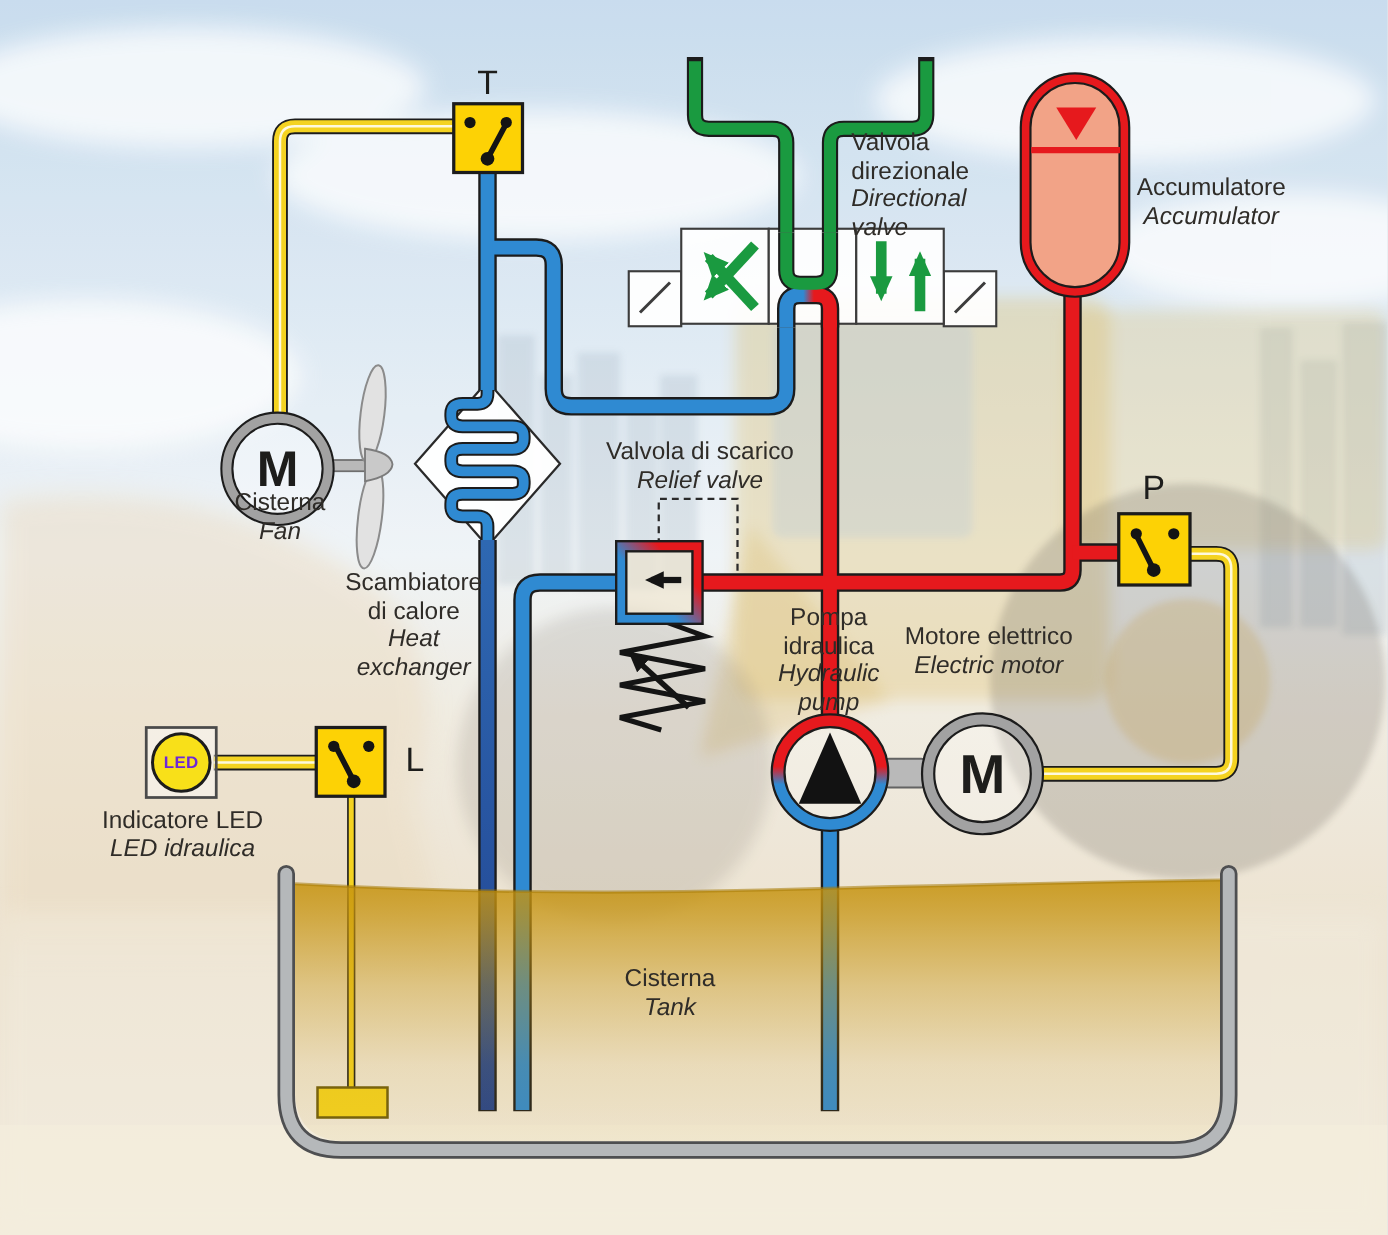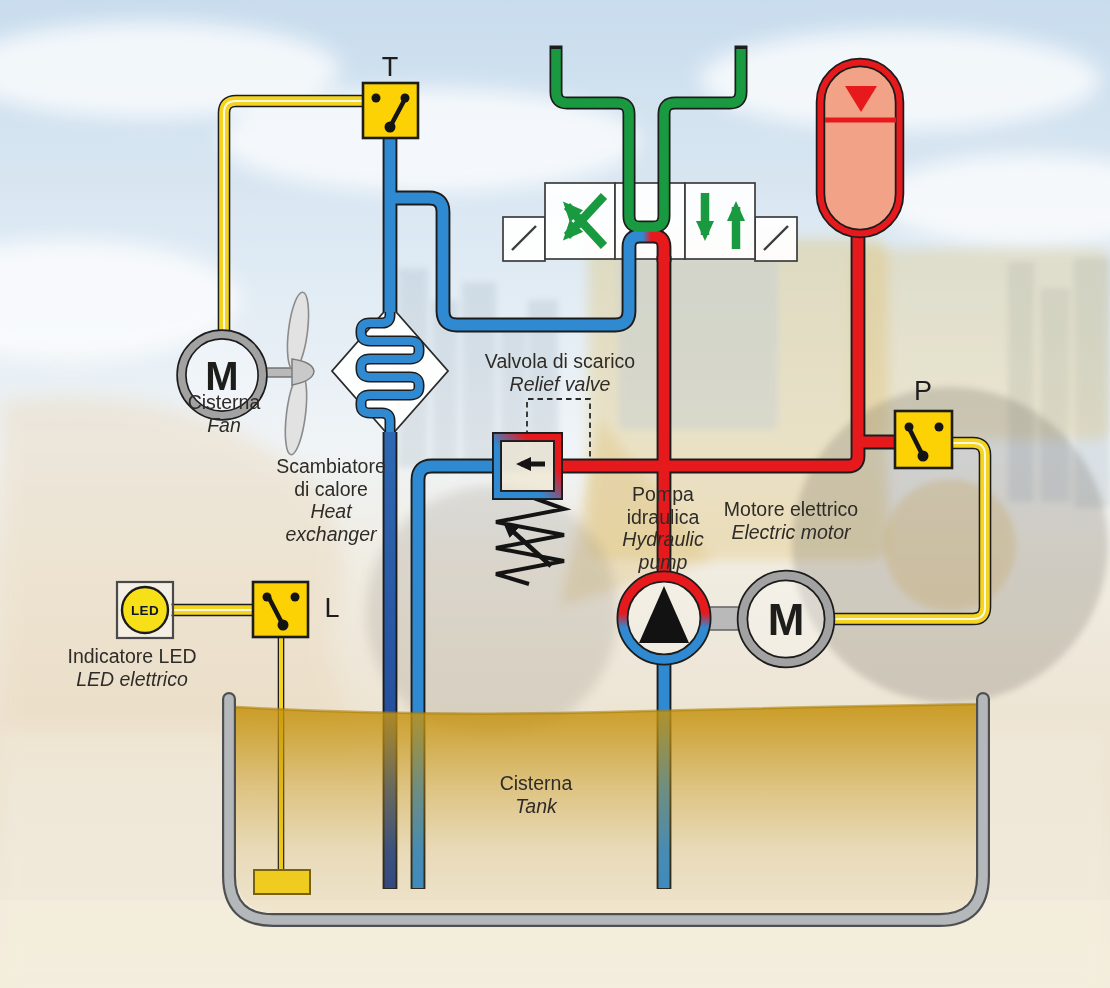--- a/index.html
+++ b/index.html
@@ -10,21 +10,21 @@
        font:500 19.5px/22.5px "Liberation Sans",sans-serif;color:#2f2c28;
        white-space:nowrap;z-index:5;}
   .lbl.leftal{transform:none;text-align:left;}
   .lbl .ln{display:block;}
   .itl{font-style:italic;}
   .letter{position:absolute;transform:translate(-50%,-50%);font:500 27px "Liberation Sans",sans-serif;
           color:#1d1d1b;z-index:5;}
   .mletter{position:absolute;transform:translate(-50%,-50%);font:700 44px "Liberation Sans",sans-serif;
            color:#1d1d1b;z-index:5;}
   .ledletter{position:absolute;transform:translate(-50%,-50%);font:700 13.5px "Liberation Sans",sans-serif;
-           color:#0f172a;z-index:5;letter-spacing:.3px;text-align:center;}
+           color:#6d28d9;z-index:5;letter-spacing:.3px;text-align:center;}
 </style>
 </head>
 <body>
 
 <div id="stage">
 <svg width="1110" height="988" viewBox="0 0 1110 988">
   <defs>
     <linearGradient id="sky" x1="0" y1="0" x2="0" y2="1">
       <stop offset="0" stop-color="#c3d9ec"></stop>
           <stop offset="0.28" stop-color="#dde9f3"></stop>
@@ -277,21 +277,31 @@
   </g>
 </svg>
 
   <span class="letter" style="left:390px;top:67px">T</span>
   <span class="letter" style="left:923px;top:391px">P</span>
   <span class="letter" style="left:332px;top:608px">L</span>
   <span class="mletter" style="left:222px;top:376px;font-size:40px">M</span>
   <span class="mletter" style="left:786px;top:620px">M</span>
   <span class="ledletter" style="left:145px;top:610px">LED</span>
 
-
+  <div class="lbl leftal" style="left:681px;top:103px">
+    <span class="ln">Valvola</span>
+    <span class="ln">direzionale</span>
+    <span class="ln itl">Directional</span>
+    <span class="ln itl">valve</span>
+  </div>
+
+  <div class="lbl" style="left:969px;top:139px">
+    <span class="ln">Accumulatore</span>
+    <span class="ln itl">Accumulator</span>
+  </div>
 
   <div class="lbl" style="left:224px;top:391px">
     <span class="ln">Cisterna</span>
     <span class="ln itl">Fan</span>
   </div>
 
   <div class="lbl" style="left:560px;top:350px">
     <span class="ln">Valvola di scarico</span>
     <span class="ln itl">Relief valve</span>
   </div>
@@ -308,22 +318,22 @@
     <span class="ln itl">Electric motor</span>
   </div>
 
   <div class="lbl" style="left:663px;top:483px">
     <span class="ln">Pompa</span>
     <span class="ln">idraulica</span>
     <span class="ln itl">Hydraulic</span>
     <span class="ln itl">pump</span>
   </div>
 
-  <div class="lbl" style="left:132px;top:645px">
+  <div class="lbl" style="left:146px;top:645px">
     <span class="ln">Indicatore LED</span>
-    <span class="ln itl">LED elettrico</span>
+    <span class="ln itl">LED idraulica</span>
   </div>
 
   <div class="lbl" style="left:536px;top:772px">
     <span class="ln">Cisterna</span>
     <span class="ln itl">Tank</span>
   </div>
 </div>
 
 </body></html>

